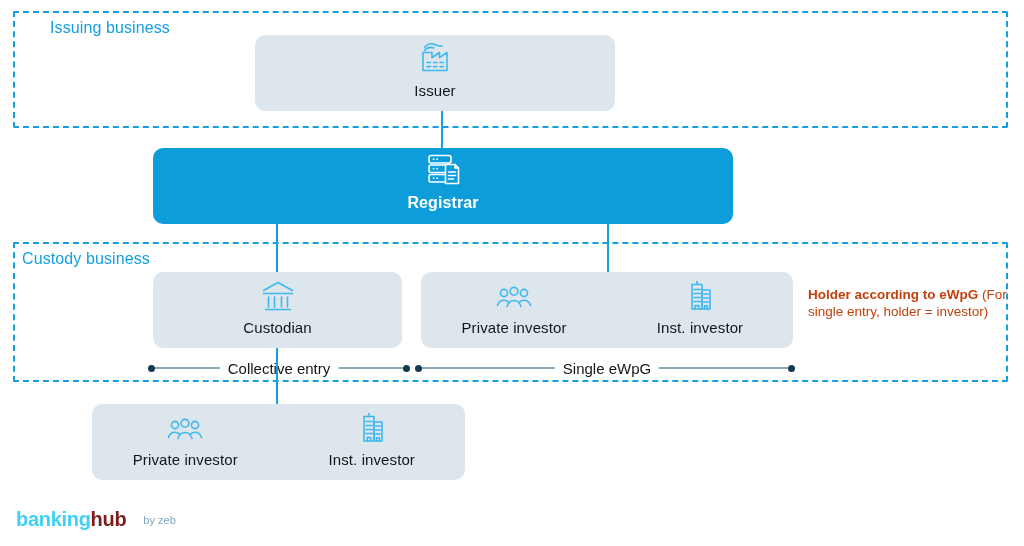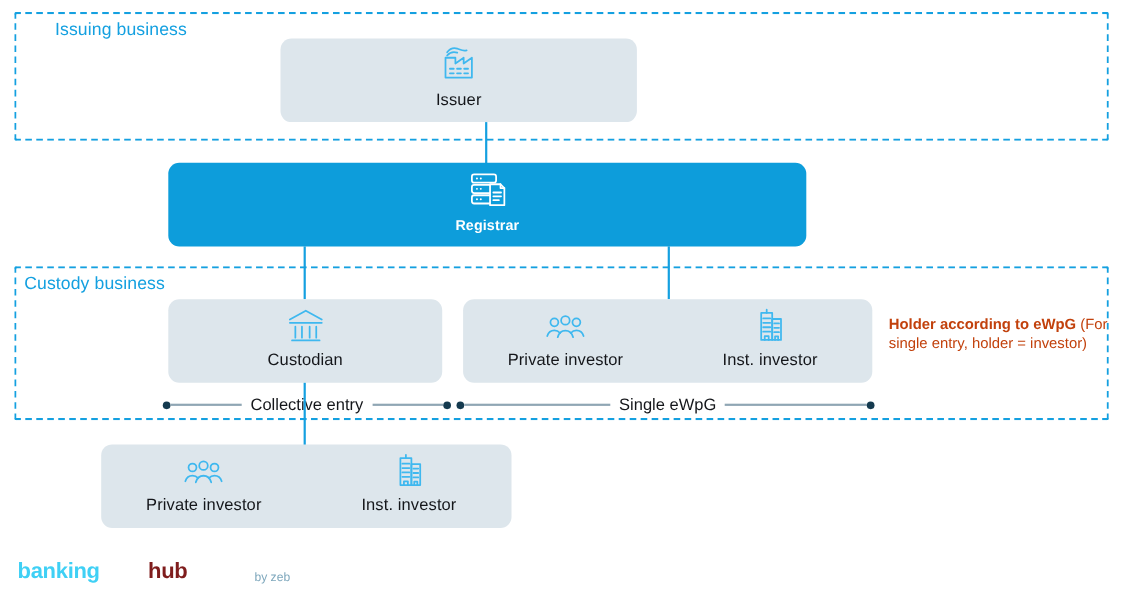--- a/index.html
+++ b/index.html
@@ -59,21 +59,21 @@
   }
   .cell .cap{
     font-size:15px;
     color:#14161a;
     white-space:nowrap;
     letter-spacing:.1px;
   }
   .node.primary .cap{
     color:#ffffff;
     font-weight:bold;
-    font-size:13px;
+    font-size:16px;
   }
 
   
   .vline{
     position:absolute;
     width:2px;
     background:#14a0e0;
   }
 
   
@@ -111,45 +111,44 @@
     font-size:13.5px;
     line-height:17px;
     color:#c2410c;
   }
   .note b{ font-weight:bold; }
 
   
   .logo{
     position:absolute;
     display:flex;
-    align-items:flex-end;
+    align-items:center;
     font-weight:bold;
     font-size:20px;
     letter-spacing:-.3px;
-    gap:44px;
   }
   .logo .l1{ color:#3fd0f5; }
   .logo .l2{ color:#7f1d1d; }
   .logo .l3{
     color:#7fa8bd;
     font-size:11px;
     font-weight:normal;
     margin-left:17px;
     letter-spacing:0;
   }
 </style>
 </head>
 <body>
 
 <div id="stage">
 
   <div class="zone" style="left:13px; top:11px; width:995px; height:117px;"></div>
   <div class="zone-label" style="left:22px; top:19px;margin-left:28px;">Issuing business</div>
 
-  <div class="node" style="left:255px; top:35px; width:324px; height:76px;">
+  <div class="node" style="left:255px; top:35px; width:360px; height:76px;">
     <div class="cell" style="width:100%;">
       <span class="ico">
         <svg width="42" height="38" viewBox="0 0 42 38" fill="none" stroke="#3fb8ef" stroke-width="1.6" stroke-linecap="round" stroke-linejoin="round">
           <path d="M10.5 9.5c2.5-3.2 6-4.3 9.2-3.3 3 .9 4.6 2.6 8.5 1.6"></path>
           <path d="M10.5 12.5c2.5-3 6-3.6 9.2-2.6"></path>
           <path d="M9 14.5v18h24v-18l-7.5 5.2v-5.2L18 19.7v-5.2z"></path>
           <path d="M13 24.5h3.5M19.5 24.5H23M26 24.5h3.5"></path>
           <path d="M13 28.6h3.5M19.5 28.6H23M26 28.6h3.5"></path>
         </svg>
       </span>

